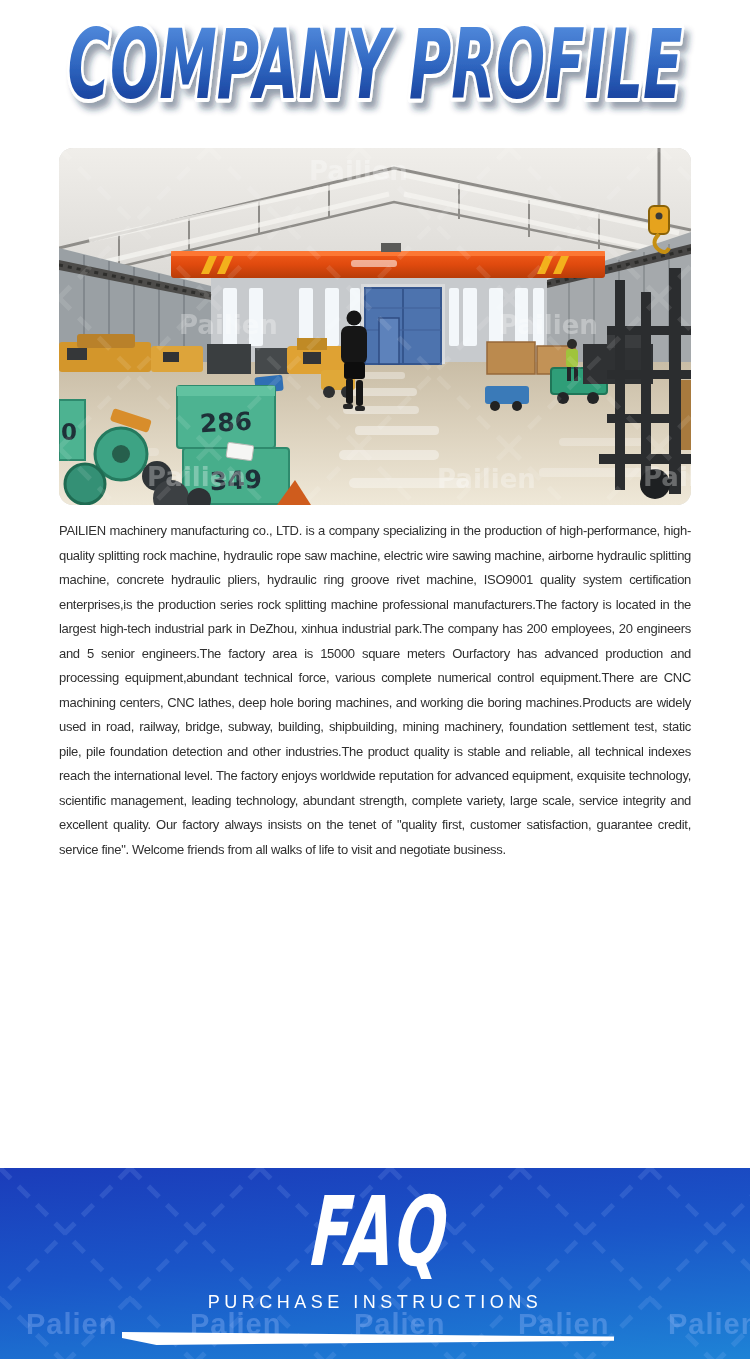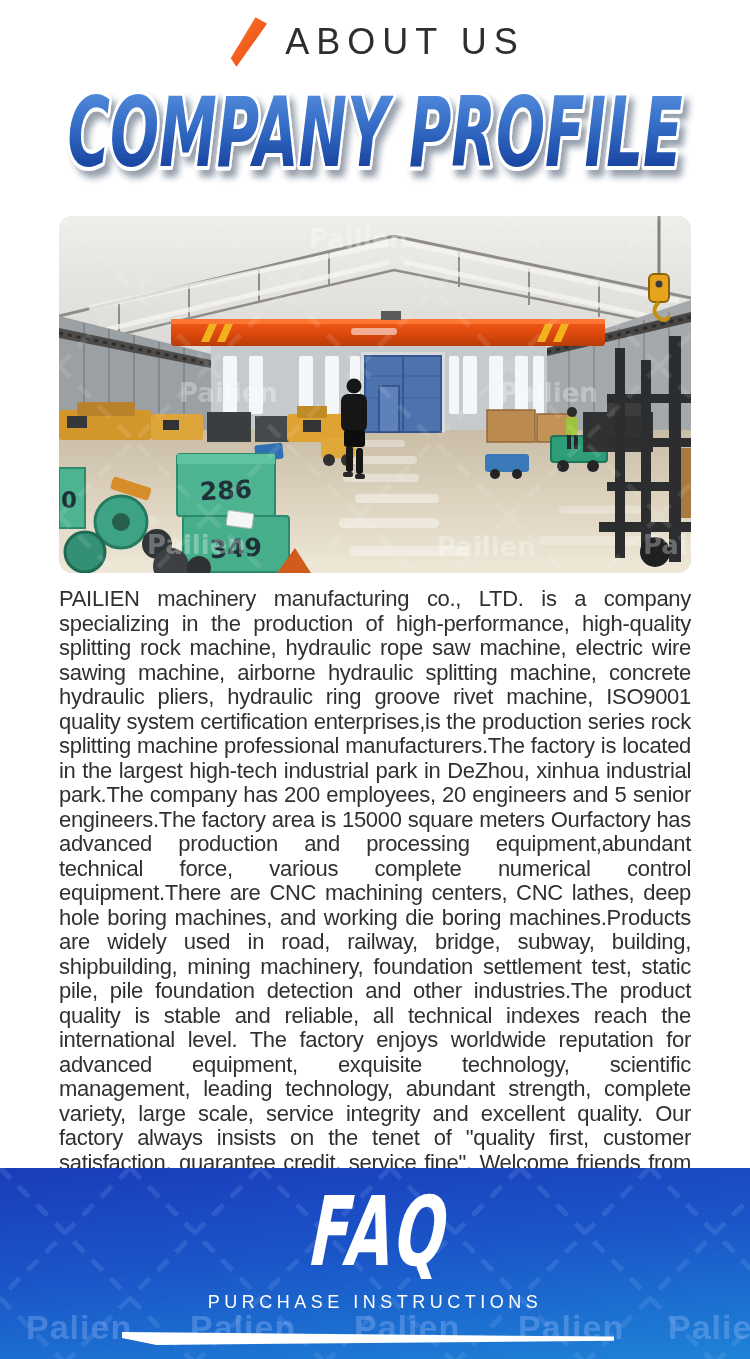--- a/index.html
+++ b/index.html
@@ -11,55 +11,43 @@
   .about-label{font-size:36px;letter-spacing:7px;color:#2e2e2e;font-weight:400;}
   .flag-icon{width:42px;height:50px;display:block;}
   .title-svg{display:block;margin:2px auto 0;}
 
   
   .photo{margin:28px auto 0;width:632px;height:357px;border-radius:14px;overflow:hidden;background:#d8d6d2;}
   .photo svg{display:block;}
   .photo text{font-family:"DejaVu Sans",sans-serif;}
 
   
-  .about-text{width:632px;margin:14px auto 0;font-size:22px;line-height:24.5px;letter-spacing:-0.3px;
+  .about-text{width:632px;margin:14px auto 0;font-size:13px;line-height:24.5px;letter-spacing:-0.3px;
               text-align:justify;color:#303030;}
 
   
   .faq{position:absolute;left:0;top:1168px;width:750px;height:191px;overflow:hidden;
        background:linear-gradient(175deg,#1b3cba 0%,#1a55c8 45%,#1e83d6 100%);}
   .faq-pattern{position:absolute;left:0;top:0;z-index:0;}
-  .faq-wm{position:absolute;top:140px;font-size:34px;font-weight:bold;color:rgba(173,200,255,0.30);
+  .faq-wm{position:absolute;top:140px;font-size:29px;font-weight:bold;color:rgba(173,200,255,0.30);
           letter-spacing:1px;z-index:0;white-space:nowrap;}
   .faq-title-wrap{position:relative;z-index:2;text-align:center;margin-top:16px;height:100px;}
   .faq-title{display:inline-block;font-family:"DejaVu Sans",sans-serif;font-weight:bold;font-size:96px;
              line-height:96px;color:#ffffff;letter-spacing:4px;
              transform:skewX(-11deg) scaleX(0.62);transform-origin:50% 80%;}
   .faq-sub{position:relative;z-index:2;text-align:center;color:#ffffff;font-size:18px;letter-spacing:4.5px;
            margin-top:8px;font-weight:400;}
   .swoosh{position:absolute;left:122px;top:163px;width:492px;height:14px;background:#ffffff;z-index:1;
           clip-path:polygon(0 8%,100% 40%,100% 70%,7% 100%,0 50%);}
 </style>
 </head>
 <body>
 
 <div class="page">
 
-  <div class="about-row">
-    <svg class="flag-icon" viewBox="0 0 44 52" aria-hidden="true">
-      <defs>
-        <linearGradient id="flagG" x1="0" y1="0" x2="1" y2="1">
-          <stop offset="0" stop-color="#ff7a2f"></stop>
-            <stop offset="1" stop-color="#e8430c"></stop>
-        </linearGradient>
-      </defs>
-      <polygon points="32,0 44,7 12,52 6,43" fill="url(#flagG)"></polygon>
-    </svg>
-    <span class="about-label">ABOUT US</span>
-  </div>
 
   <svg class="title-svg" width="750" height="118" viewBox="0 0 750 118">
     <defs>
       <linearGradient id="titleG" x1="0" y1="0" x2="0" y2="1">
         <stop offset="0" stop-color="#5e97e6"></stop>
         <stop offset="0.5" stop-color="#2f66c0"></stop>
         <stop offset="1" stop-color="#0d2f8c"></stop>
       </linearGradient>
       <filter id="titleShadow" x="-20%" y="-20%" width="140%" height="160%">
         <feDropShadow dx="5" dy="7" stdDeviation="3" flood-color="#1b2a4a" flood-opacity="0.45"></feDropShadow>

